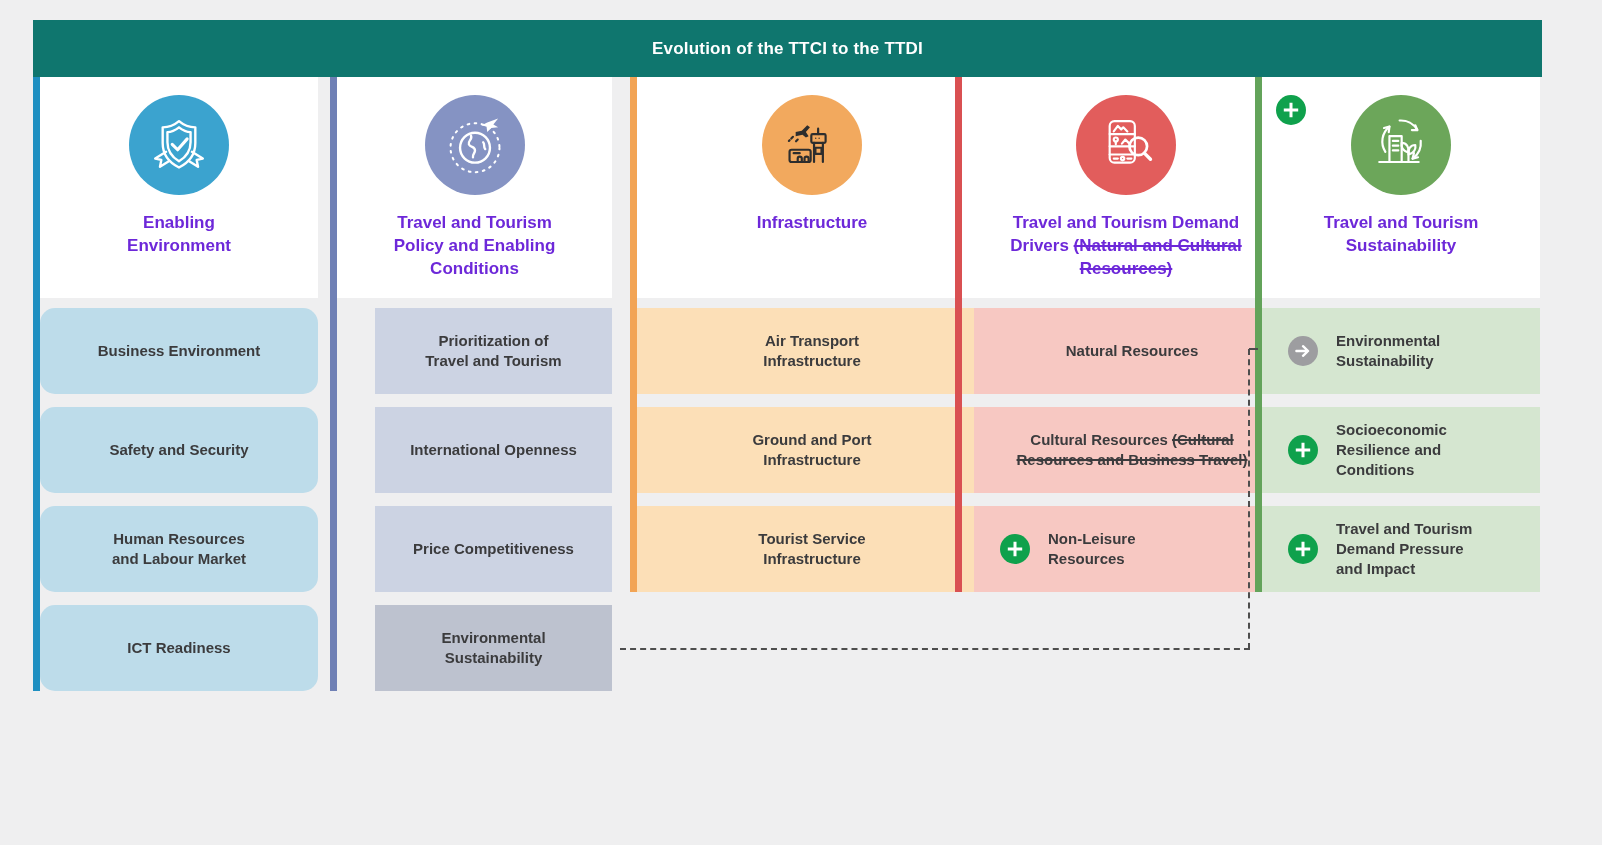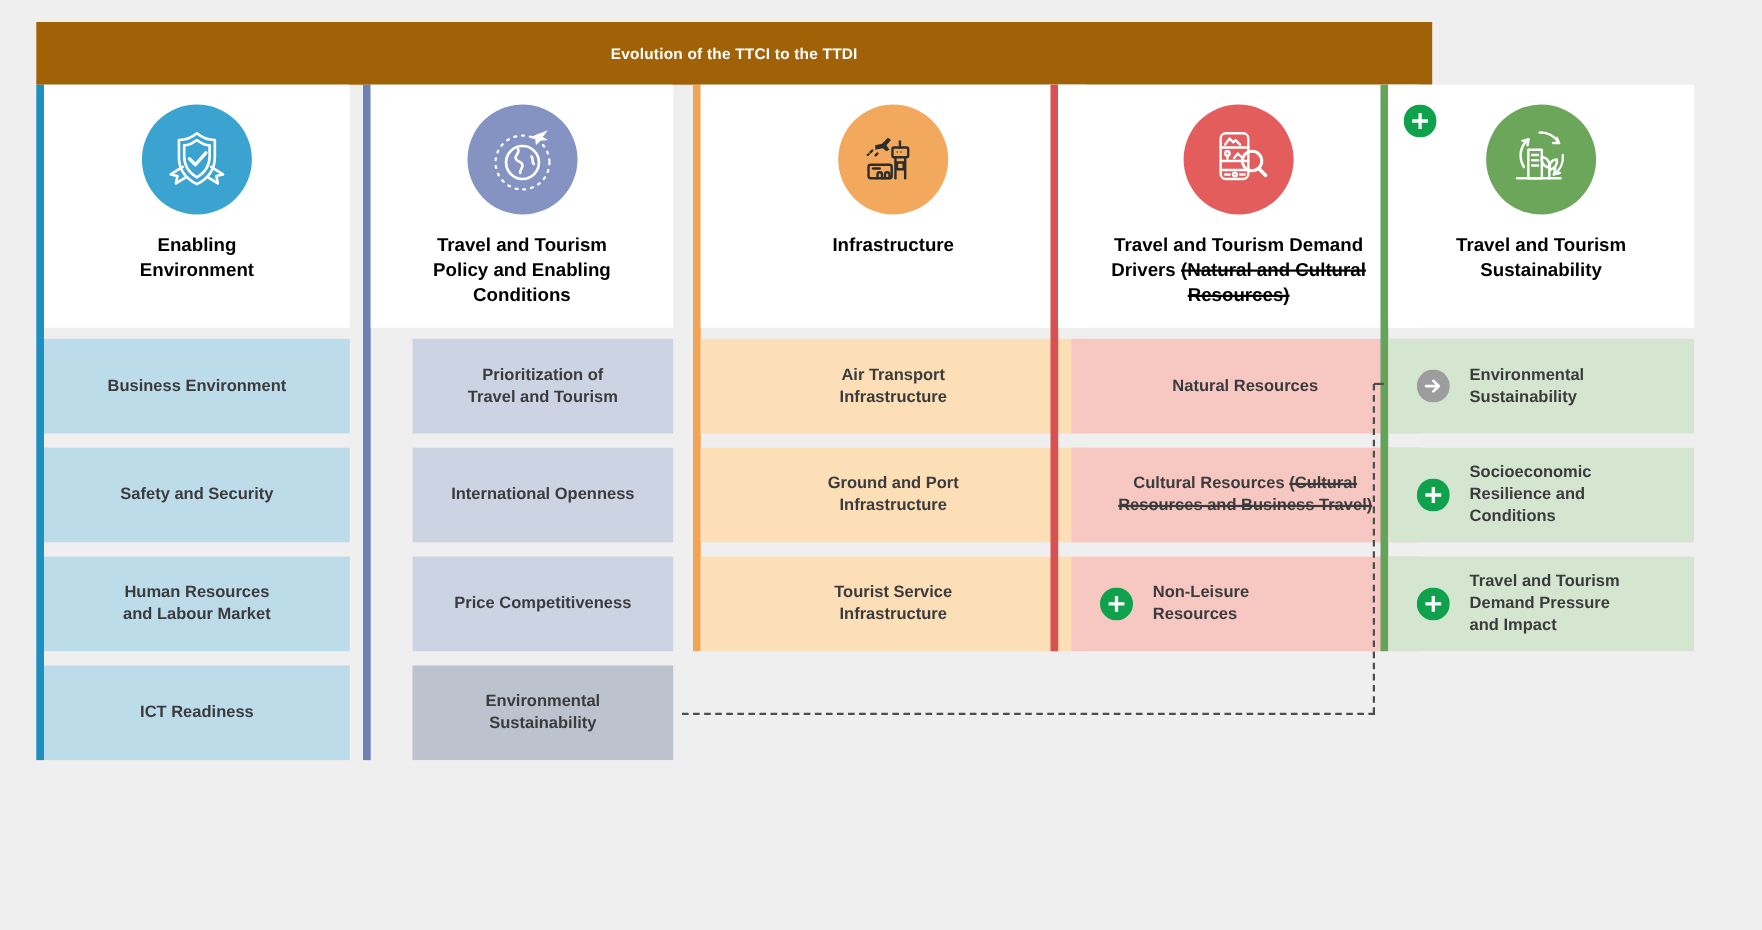--- a/index.html
+++ b/index.html
@@ -1,23 +1,23 @@
 <!DOCTYPE html>
 <html><head>
 <meta charset="utf-8">
 <style>
   html,body{margin:0;padding:0;}
   body{font-family:"Liberation Sans",sans-serif;background:#e9e9ea;}
   #canvas{position:relative;width:1602px;height:845px;background:#efeff0;overflow:hidden;}
 
   
   .title-bar{
-    position:absolute;left:33px;top:20px;width:1269px;height:57px;
-    background:#a16207;color:#ffffff;display:flex;align-items:center;justify-content:center;
-    font-size:14px;font-weight:bold;letter-spacing:.2px;
+    position:absolute;left:33px;top:20px;width:1509px;height:57px;
+    background:#0f766e;color:#ffffff;display:flex;align-items:center;justify-content:center;
+    font-size:17px;font-weight:bold;letter-spacing:.2px;
   }
 
   
   .col{position:absolute;top:77px;box-sizing:border-box;border-left:7px solid #000;}
   .col1{left:33px;width:285px;border-color:#1e8fc1;}
   .col2{left:330px;width:282px;border-color:#6f80b5;}
   .col3{left:630px;width:357px;border-color:#f2a455;}
   .col4{left:955px;width:335px;border-color:#d95052;}
   .col5{left:1255px;width:285px;border-color:#63a35a;}
 
@@ -25,27 +25,27 @@
     display:flex;flex-direction:column;align-items:center;}
   .icon-circle{width:100px;height:100px;border-radius:50%;margin-top:18px;
     display:flex;align-items:center;justify-content:center;flex:0 0 auto;}
   .col1 .icon-circle{background:#3ba3cf;}
   .col2 .icon-circle{background:#8593c3;}
   .col3 .icon-circle{background:#f2a95e;}
   .col4 .icon-circle{background:#e25d5c;}
   .col5 .icon-circle{background:#6ca65a;}
   .icon-circle svg{width:68px;height:68px;}
 
-  .col-title{margin-top:16px;font-size:17px;font-weight:bold;color:#000000;
+  .col-title{margin-top:16px;font-size:17px;font-weight:bold;color:#6d28d9;
     text-align:center;white-space:pre-line;line-height:23px;}
   .col-title.wrap{white-space:normal;max-width:248px;}
 
   .row{height:86px;margin-top:13px;display:flex;align-items:center;justify-content:center;}
   .row.first{margin-top:10px;}
-  .col1 .row{background:#bddcea;}
+  .col1 .row{background:#bddcea;border-radius:15px;}
   .col2 .row{background:#ccd3e3;margin-left:38px;}
   .col2 .row.moved{background:#bdc2cf;}
   .col3 .row{background:#fcdfb7;}
   .col4 .row{background:#f7c8c2;margin-left:12px;}
   .col5 .row{background:#d5e6d0;}
 
   .row-label{font-size:15px;font-weight:bold;color:#3b3b3d;line-height:20px;
     text-align:center;white-space:pre-line;}
   .row-label.wrap{white-space:normal;max-width:232px;}
 

